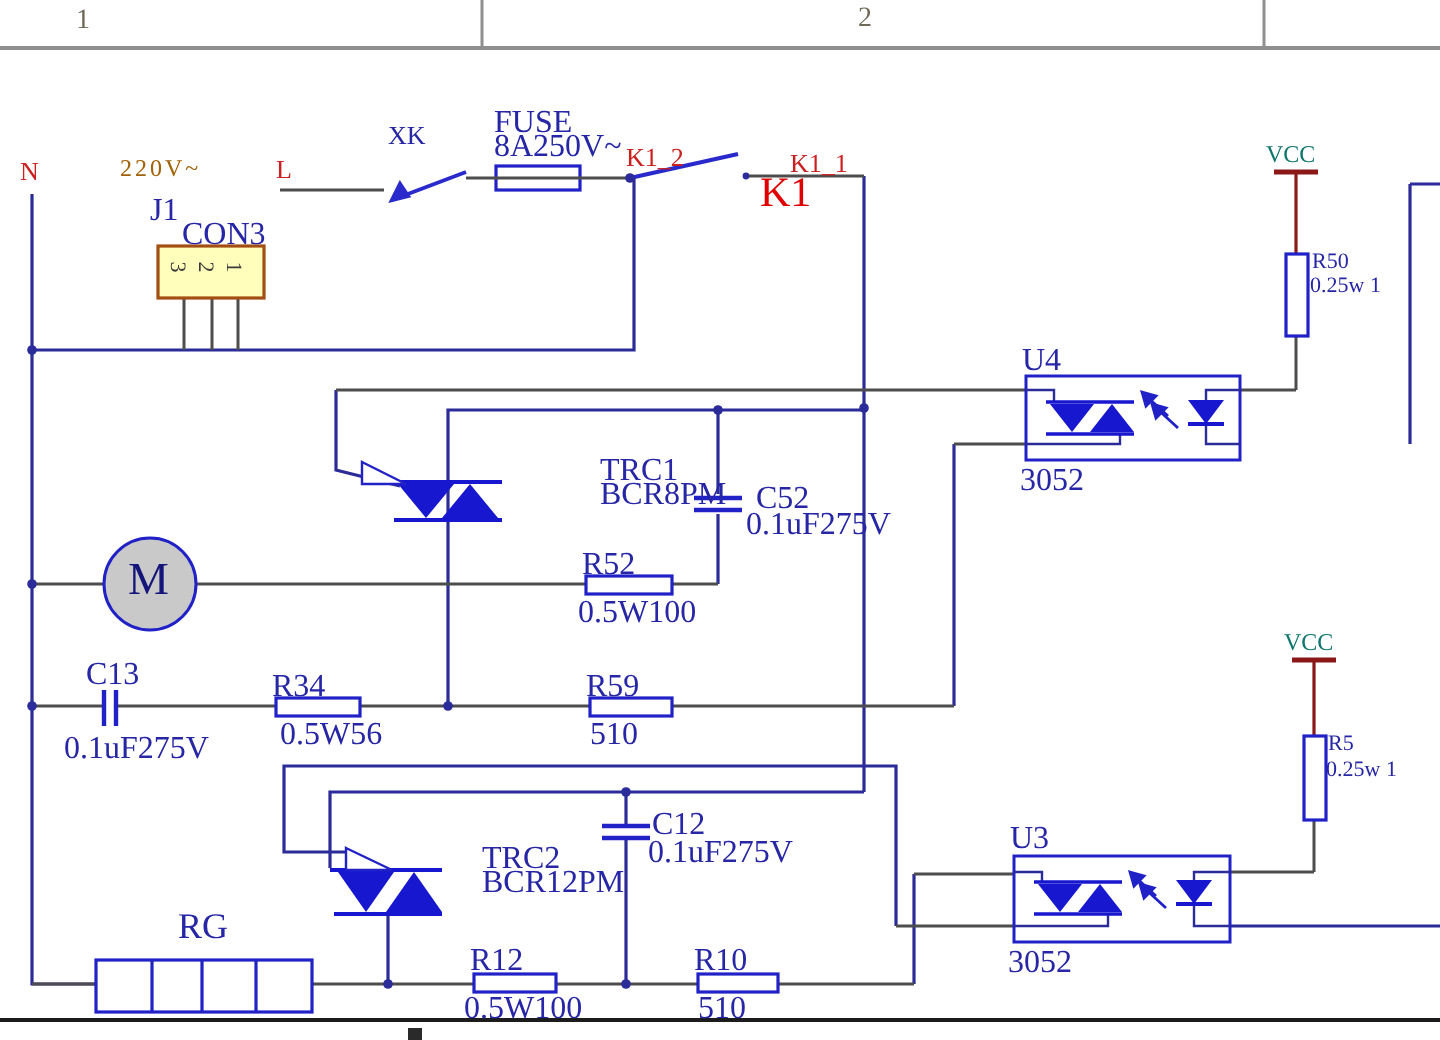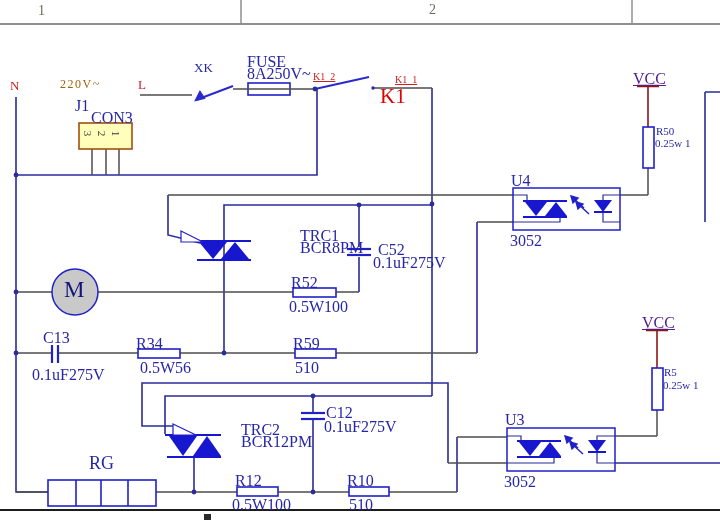--- a/index.html
+++ b/index.html
@@ -3,22 +3,22 @@
 <meta charset="utf-8">
 <style>
   html,body{margin:0;padding:0;background:#fff;}
   #stage{position:relative;width:720px;height:520px;background:#ffffff;overflow:hidden;
          font-family:"Liberation Serif", serif;}
   #wires-svg{position:absolute;left:0;top:0;}
   .lbl{position:absolute;white-space:pre;line-height:1;}
   .blue{color:#2626a6;font-size:16px;}
   .blue-s{color:#2626a6;font-size:11px;text-align:right;}
   .red{color:#cc2020;font-size:13px;}
-  .red-s{color:#cc2020;font-size:10px;text-decoration:underline;}
-  .maroon{color:#4c1d95;font-size:16px;text-decoration:underline;}
+  .red-s{color:#cc2020;font-size:13px;}
+  .maroon{color:#0f766e;font-size:12px;}
   .zone{color:#6f6a58;font-size:14px;}
   .pinnum{color:#3a3a3a;font-size:11px;transform:rotate(90deg);transform-origin:center;}
 </style>
 </head>
 <body>
 
 <div id="stage">
 
   <svg id="wires-svg" width="720" height="520" viewBox="0 0 720 520">
 

